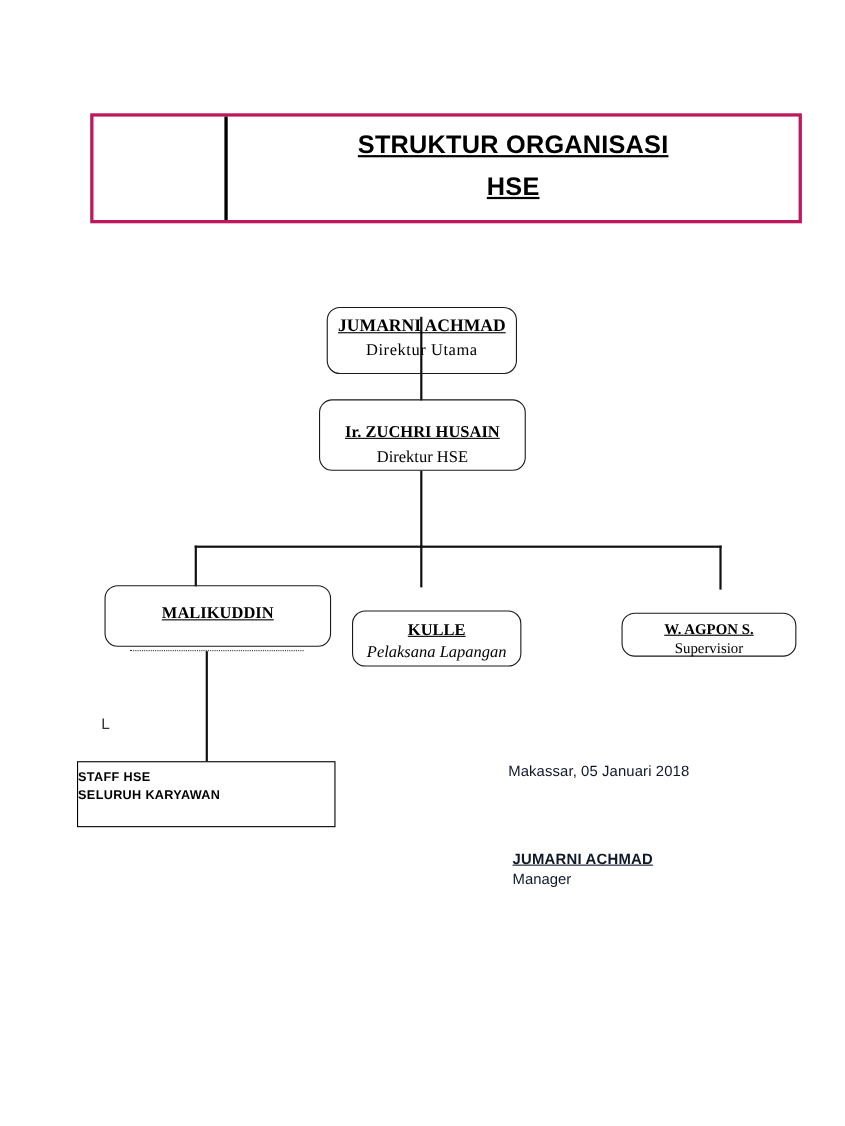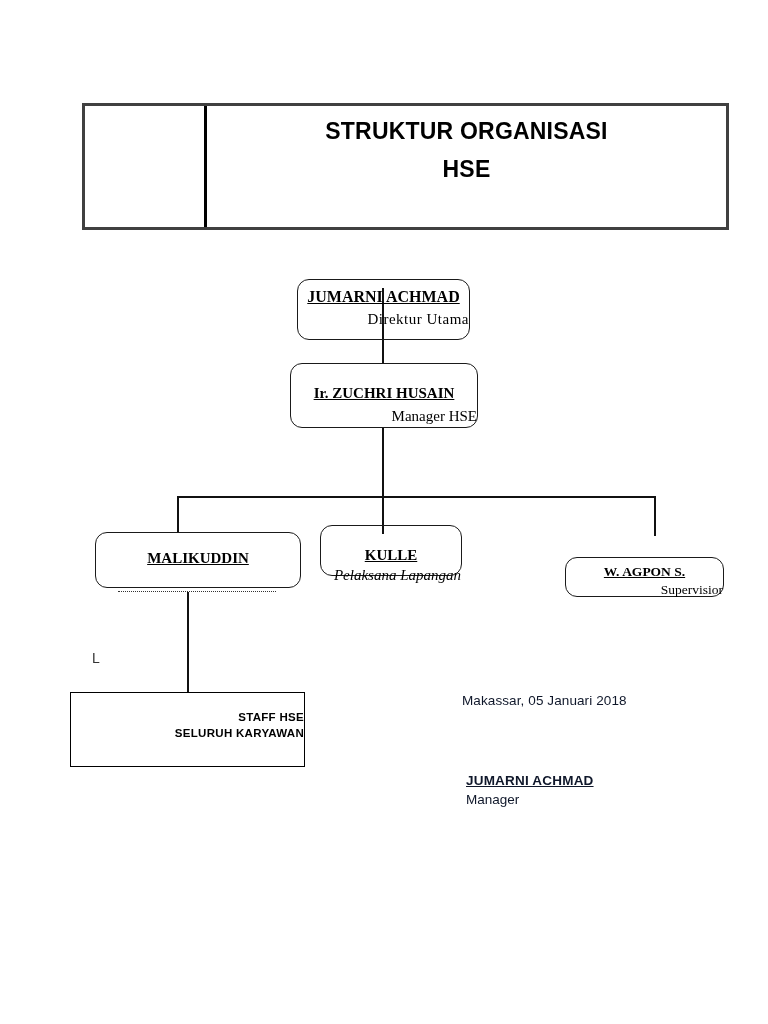--- a/index.html
+++ b/index.html
@@ -15,24 +15,25 @@
     color: #000000;
     overflow: hidden;
   }
 
   
   .header-table {
     position: absolute;
     left: 82px;
     top: 103px;
     width: 647px;
-    height: 127px;
-    border: 3px solid #404040;
+    height: 100px;
+    border: 3px solid #be185d;
     box-sizing: border-box;
     display: flex;
+    text-decoration: underline;
   }
   .header-cell-left {
     width: 122px;
     border-right: 3px solid #000;
     box-sizing: border-box;
   }
   .header-cell-right {
     flex: 1;
     box-sizing: border-box;
     padding-top: 6px;
@@ -60,21 +61,20 @@
   .node-name {
     font-family: "Liberation Serif", serif;
     font-weight: bold;
     text-decoration: underline;
     display: block;
   }
   .node-title {
     font-family: "Liberation Serif", serif;
     font-weight: normal;
     display: block;
-    text-align: right;
   }
 
   #node-direktur-utama {
     left: 297px; top: 279px; width: 173px; height: 61px;
     padding-top: 7px;
   }
   #node-direktur-utama .node-name { font-size: 16px; line-height: 20px; }
   #node-direktur-utama .node-title { font-size: 15px; line-height: 24px; letter-spacing: 0.5px; }
 
   #node-manager-hse {
@@ -85,41 +85,41 @@
   #node-manager-hse .node-title { font-size: 15px; line-height: 26px; }
 
   #node-teknik {
     left: 95px; top: 532px; width: 206px; height: 56px;
     padding-top: 15px;
   }
   #node-teknik .node-name { font-size: 15px; line-height: 20px; }
   #node-teknik .node-title { font-size: 15px; line-height: 22px; }
 
   #node-pelaksana {
-    left: 320px; top: 525px; width: 142px; height: 51px;
-    padding-top: 20px;
+    left: 320px; top: 555px; width: 154px; height: 51px;
+    padding-top: 8px;
   }
   #node-pelaksana .node-name { font-size: 15px; line-height: 19px; }
   #node-pelaksana .node-title { font-size: 15px; line-height: 21px; font-style: italic; }
 
   #node-supervisior {
     left: 565px; top: 557px; width: 159px; height: 40px;
     padding-top: 5px;
   }
   #node-supervisior .node-name { font-size: 13.5px; line-height: 17px; }
   #node-supervisior .node-title { font-size: 13.5px; line-height: 20px; }
 
   
   #node-staff {
     position: absolute;
-    left: 70px; top: 692px; width: 235px; height: 75px;
+    left: 70px; top: 692px; width: 235px; height: 60px;
     border: 1.6px solid #000;
     box-sizing: border-box;
-    text-align: right;
-    padding-top: 16px;
+    text-align: left;
+    padding-top: 6px;
     font-family: "Liberation Sans", sans-serif;
     font-weight: bold;
     font-size: 11.5px;
     line-height: 16px;
     letter-spacing: 0.3px;
     z-index: 3;
     background: #fff;
   }
   #node-staff span { display: block; }
 
@@ -209,21 +209,21 @@
 <div class="conn conn-v" id="conn-teknik-staff"></div>
 <div id="dotted-separator"></div>
 
 <div class="node" id="node-direktur-utama">
   <span class="node-name">JUMARNI ACHMAD</span>
   <span class="node-title">Direktur  Utama</span>
 </div>
 
 <div class="node" id="node-manager-hse">
   <span class="node-name">Ir. ZUCHRI HUSAIN</span>
-  <span class="node-title">Manager HSE</span>
+  <span class="node-title">Direktur HSE</span>
 </div>
 
 <div class="node" id="node-teknik">
   <span class="node-name">MALIKUDDIN</span>
 </div>
 
 <div class="node" id="node-pelaksana">
   <span class="node-name">KULLE</span>
   <span class="node-title">Pelaksana Lapangan</span>
 </div>

